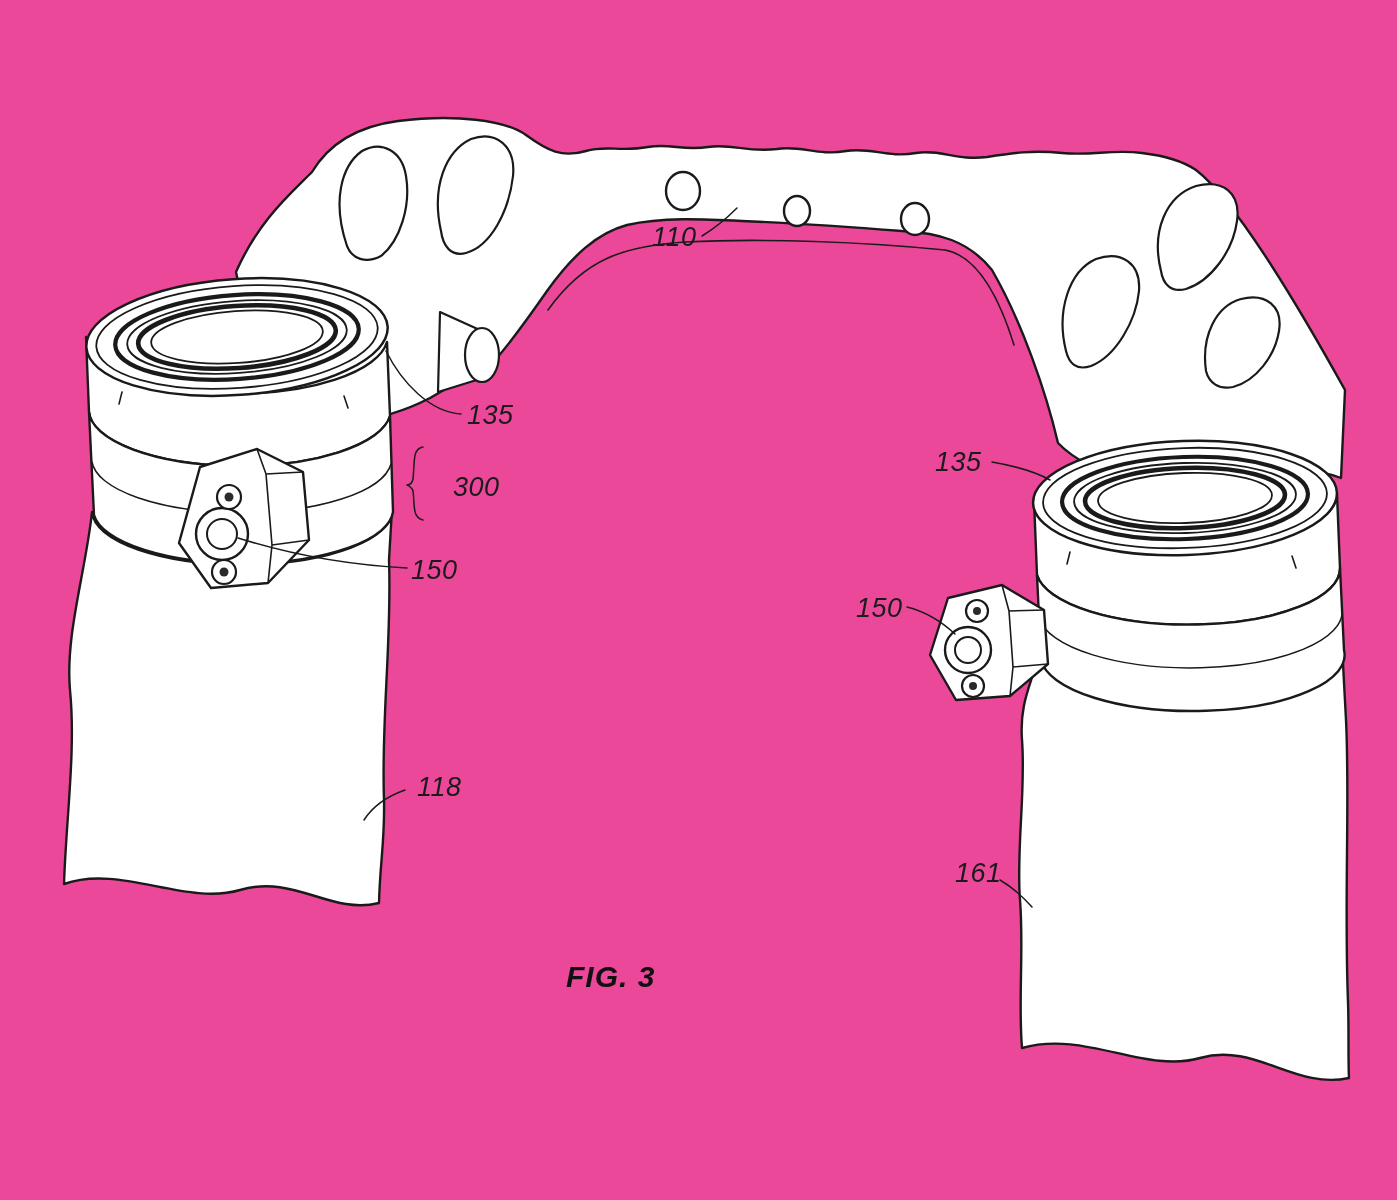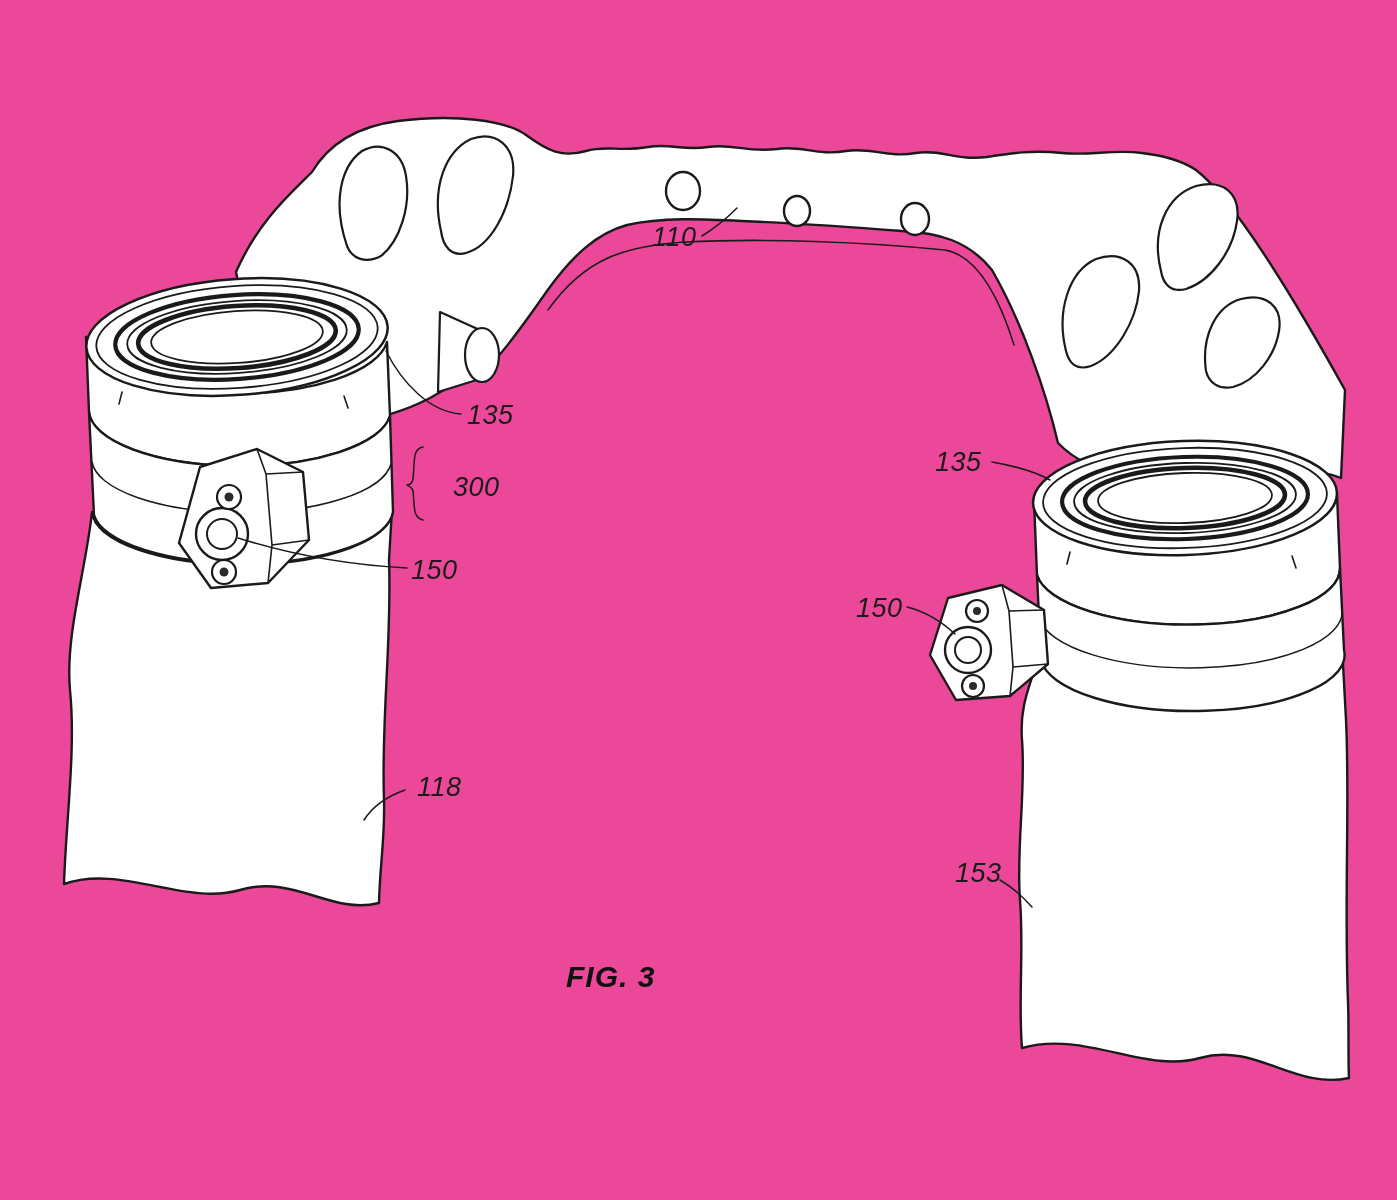--- a/index.html
+++ b/index.html
@@ -193,17 +193,17 @@
   <div class="ref-label" style="left:433px; top:472px;margin-left:20px;">300</div>
 
   <div class="ref-label" style="left:411px; top:555px;">150</div>
 
   <div class="ref-label" style="left:935px; top:447px;">135</div>
 
   <div class="ref-label" style="left:856px; top:593px;">150</div>
 
   <div class="ref-label" style="left:417px; top:772px;">118</div>
 
-  <div class="ref-label" style="left:955px; top:858px;">153</div>
+  <div class="ref-label" style="left:955px; top:858px;">161</div>
 
   <div class="fig-caption">FIG. 3</div>
 
 </div>
 
 </body></html>

